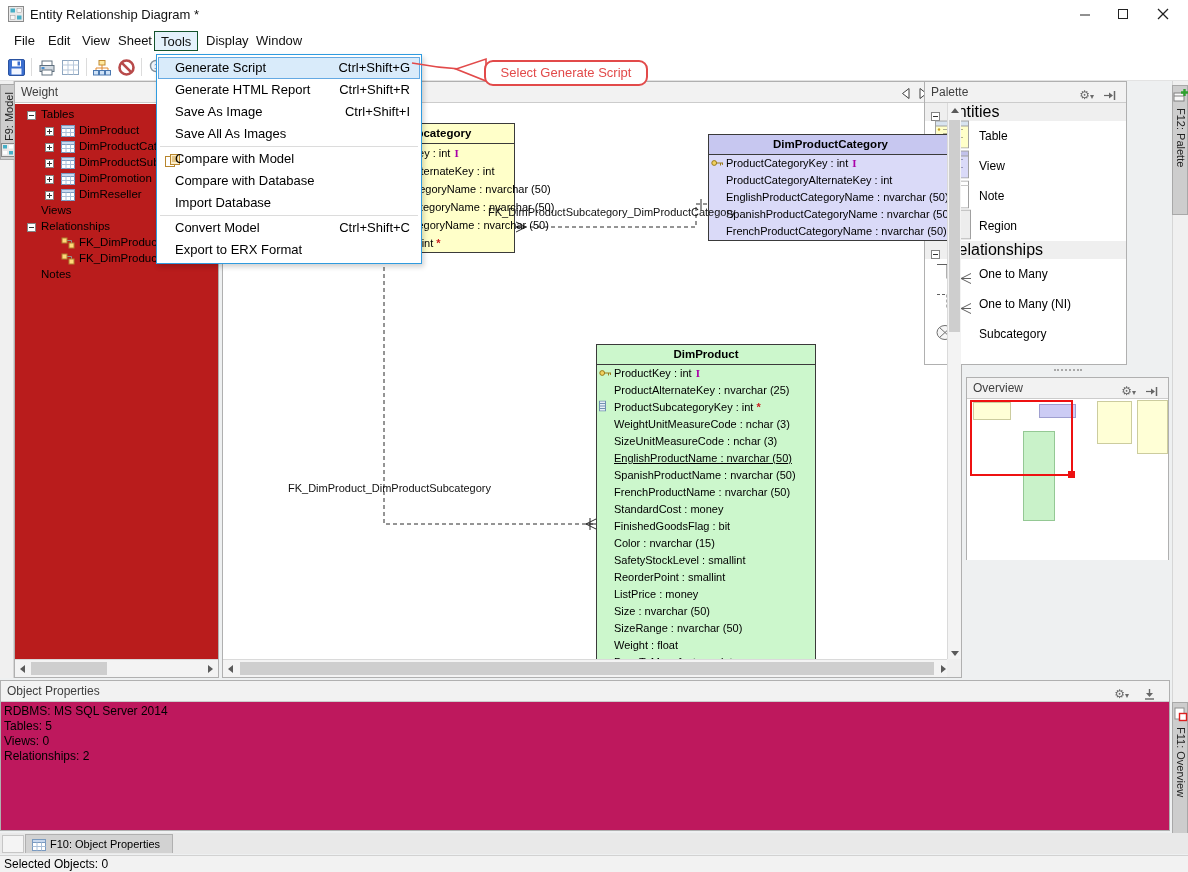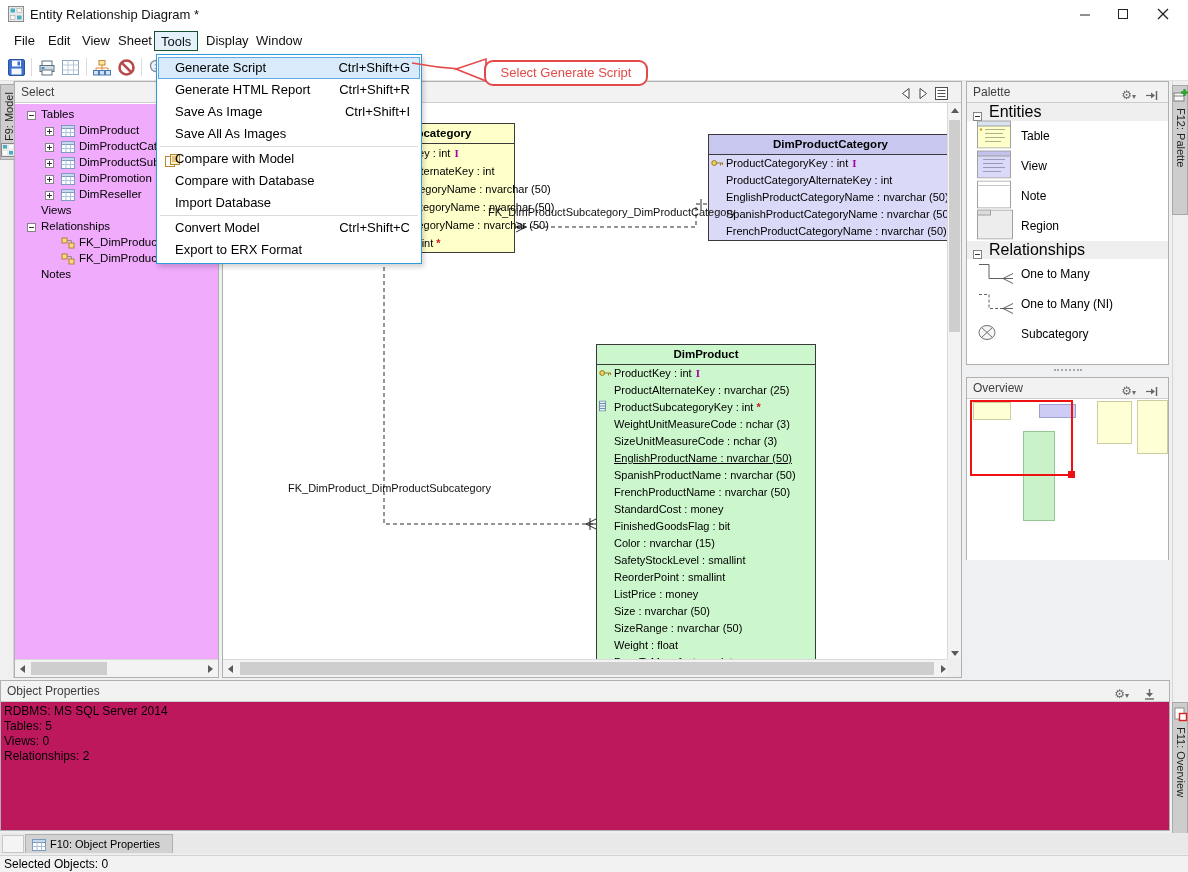--- a/index.html
+++ b/index.html
@@ -31,21 +31,21 @@
                border-bottom:1px solid #cccccc; line-height:20px; padding-left:6px;
                font-size:12px; color:#3f3f3f; }
   .hdr-ico { position:absolute; top:3px; color:#6b6b6b; font-size:12px; }
 
   
   .strip { background:#f0f0f0; }
   .sidetab { position:absolute; background:#cdcdcd; border:1px solid #a8a8a8; }
   .vtext { position:absolute; white-space:nowrap; font-size:11px; color:#222; transform-origin:0 0; }
 
   
-  .tree { position:absolute; left:0; top:22px; right:0; bottom:18px; overflow:hidden; background:#f0abfc;text-align:right; }
+  .tree { position:absolute; left:0; top:22px; right:0; bottom:18px; overflow:hidden; background:#b91c1c;text-align:right; }
   .tree-row { position:absolute; height:16px; white-space:nowrap; font-size:11.5px; }
   .tree-row .tg { position:absolute; top:3px; }
   .tree-row .ti { position:absolute; top:2px; }
   .tree-row .tl { position:absolute; top:1px; }
 
   
   .sb { background:#f3f3f3; }
   .sb-thumb { position:absolute; background:#cecece; }
   .tri { width:0; height:0; position:absolute; }
   .tri.l { border-top:4px solid transparent; border-bottom:4px solid transparent; border-right:5px solid #5a5a5a; }
@@ -195,21 +195,21 @@
     <span style="position:absolute;left:0px;top:58px"><svg width="14" height="14">
           <rect x="0.5" y="0.5" width="13" height="13" fill="#e9e9e9" stroke="#8a8a8a"></rect>
           <rect x="2" y="2" width="4" height="3.5" fill="#45aec6"></rect>
           <rect x="8" y="2" width="4" height="3.5" fill="#fff"></rect>
           <rect x="2" y="8" width="4" height="3.5" fill="#fff"></rect>
           <rect x="8" y="8" width="4" height="3.5" fill="#45aec6"></rect>
         </svg></span>
   </div>
 
   <div class="abs panel" style="left:14px;top:81px;width:205px;height:597px">
-    <div class="panel-hdr"><span>Select</span></div>
+    <div class="panel-hdr"><span>Weight</span></div>
     <div class="tree" id="model-tree">
         <div class="tree-row" style="top: 3px; left: 0px;">
           <span class="tg" style="left: 12px;"><svg width="9" height="9">
               <rect x="0.5" y="0.5" width="8" height="8" fill="#fff" stroke="#848484"></rect>
               <line x1="2" y1="4.5" x2="7" y2="4.5" stroke="#333"></line>
             </svg></span>
           <span class="tl" style="left: 26px;">Tables</span>
         </div>
         <div class="tree-row" style="top: 19px; left: 0px;">
           <span class="tg" style="left: 30px;"><svg width="9" height="9">
@@ -415,21 +415,21 @@
       <span class="tri d" style="left:3px;bottom:5px"></span>
     </div>
     <div class="sb" style="position:absolute;left:0;bottom:0;width:726px;height:18px;border-top:1px solid #dadada;z-index:6">
       <span class="tri l" style="left:5px;top:5px"></span>
       <div class="sb-thumb" style="left:17px;top:2px;width:694px;height:13px"></div>
       <span class="tri r" style="right:3px;top:5px"></span>
     </div>
     <div style="position:absolute;right:0;bottom:0;width:14px;height:18px;background:#efefef;z-index:6"></div>
   </div>
 
-  <div class="abs panel" style="left:966px;top:81px;width:203px;height:284px">
+  <div class="abs panel" style="left:924px;top:81px;width:203px;height:284px">
     <div class="panel-hdr">
       <span>Palette</span>
       <span class="hdr-ico" style="right:32px">⚙<span style="font-size:8px">▾</span></span>
       <span class="hdr-ico" style="right:10px;top:5px"><svg width="12" height="11">
             <line x1="0" y1="5.5" x2="6" y2="5.5" stroke="#666" stroke-width="1.2"></line>
             <polygon points="5,2.5 9,5.5 5,8.5" fill="#666"></polygon>
             <line x1="10.5" y1="1" x2="10.5" y2="10" stroke="#666" stroke-width="1.5"></line>
           </svg></span>
     </div>
     <div id="palette-body" style="position:absolute;left:0;top:21px;right:0;bottom:0;background:#fff;overflow:hidden">

